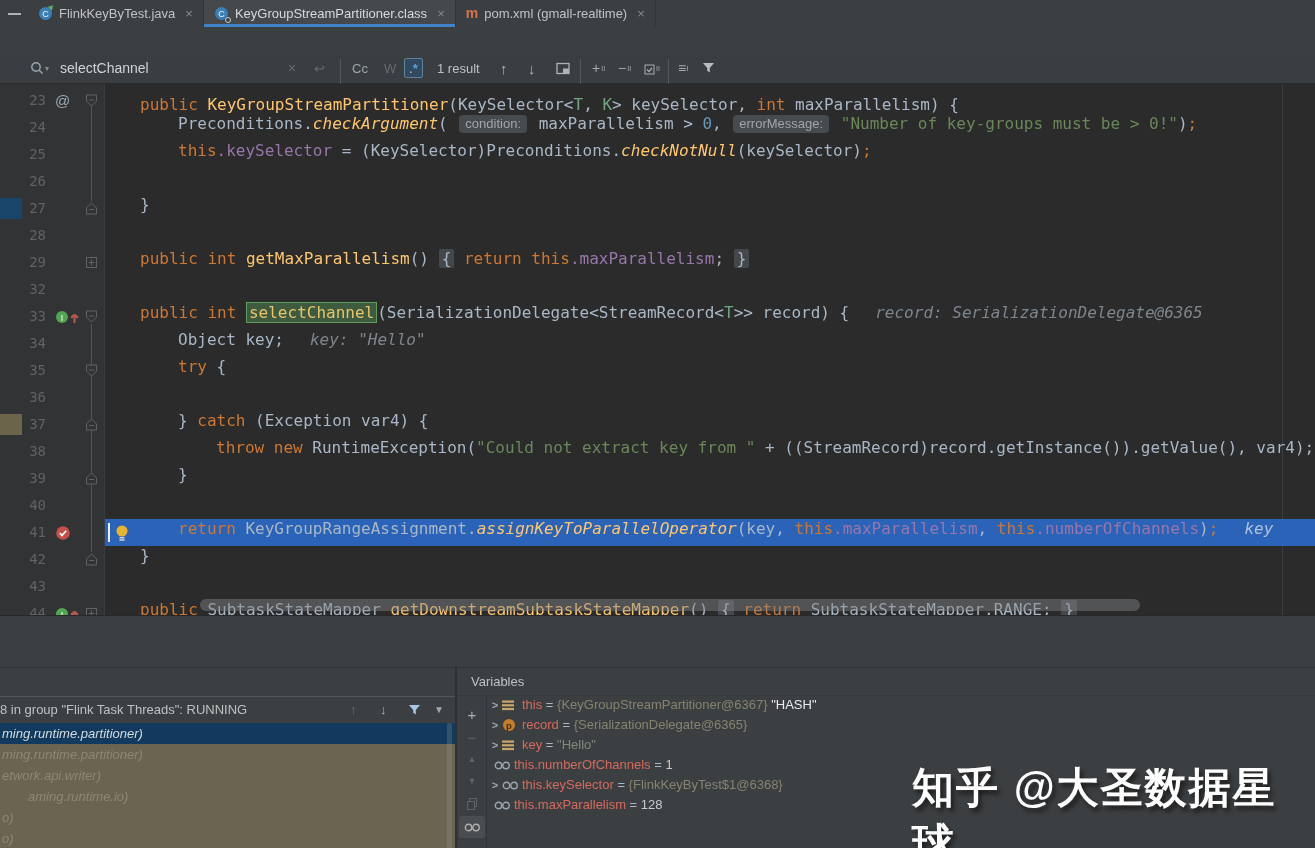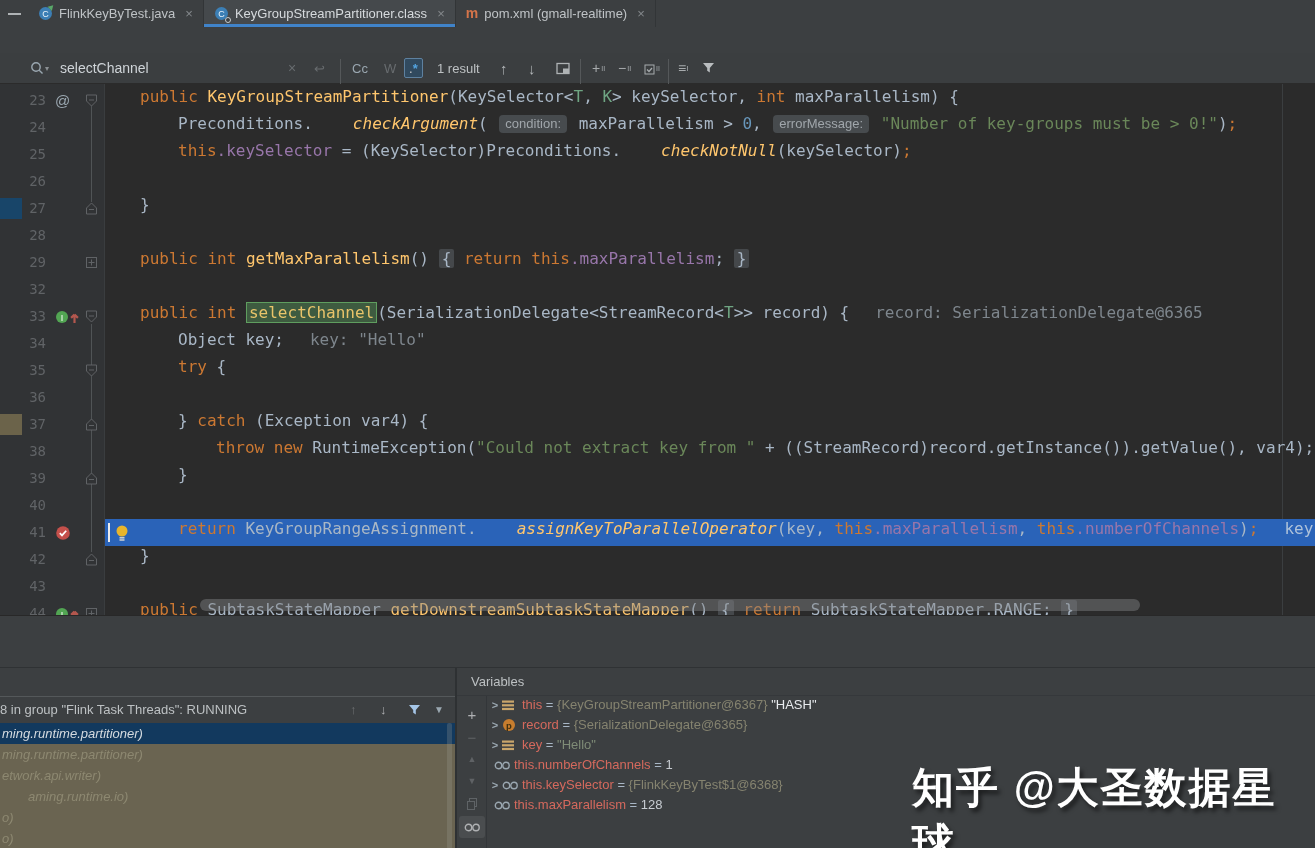--- a/index.html
+++ b/index.html
@@ -54,27 +54,27 @@
   .mark { position:absolute; left:0; top:3px; width:22px; height:21px; }
   .mark.blue { background:#184569; } .mark.tan { background:#6B634A; }
   .ln { position:absolute; left:0; top:0; width:46px; text-align:right; color:#606366;
         font:14px "DejaVu Sans Mono", monospace; line-height:27px; }
   .gic { position:absolute; left:55px; top:0; height:27px; display:flex; align-items:center; }
   .gat { color:#9AA7B0; font-size:15px; }
   .fold { position:absolute; left:85px; top:0; height:27px; display:flex; align-items:center; z-index:2; }
   .code { position:absolute; top:0; line-height:27px; white-space:pre; z-index:3;
           font:16px "DejaVu Sans Mono", monospace; color:#A9B7C6; }
   .sg-k { color:#CC7832; } .sg-t { color:#A9B7C6; } .sg-m { color:#FFC66D; }
-  .sg-mi { color:#FFC66D; font-style:italic;margin-left:40px; } .sg-f { color:#9876AA; }
+  .sg-mi { color:#FFC66D; font-style:italic; } .sg-f { color:#9876AA; }
   .sg-s { color:#6A8759; } .sg-num { color:#6897BB; } .sg-g { color:#6FA583; }
   .sg-box { background:#45484B; border-radius:2px; padding:0 3px; color:#A9B7C6; }
   .sg-hl { color:#E9C46A; background:#3E5B40; border:1px solid #5F9E5F; padding:0 2px; }
   .sg-i { display:inline-block; background:#474B4E; color:#A0A6AB; border-radius:4px; padding:0 6px; margin:0 2px;
           font:13px "Liberation Sans", sans-serif; line-height:18px; vertical-align:1px; }
-  .hint { color:#7E868D; margin-left:26px;margin-top:28px; }
+  .hint { font-style:italic; color:#7E868D; margin-left:26px;margin-top:28px; }
   .exec .hint { color:#AEC2DA; }
   .caret { position:absolute; left:108px; top:4px; width:2px; height:19px; background:#ECECEC; z-index:4; }
   .bulb { position:absolute; left:115px; top:5px; z-index:4; }
 
   
   #gap { position:absolute; left:0; top:615px; width:1315px; height:52px; background:#3c3f41; border-top:1px solid #282828; }
 
   
   #debug { position:absolute; left:0; top:667px; width:1315px; height:181px; background:#3c3f41; border-top:1px solid #2F3234; }
   #vdivider { position:absolute; left:455px; top:0; width:2px; height:181px; background:#2E3133; }
@@ -202,21 +202,21 @@
           <span class="ln">23</span>
           <span class="gic">
             <span class="gat">@</span>
           </span>
           <span class="fold">
             <svg width="13" height="15">
               <path d="M1.5 2h10v6l-5 5-5-5z" fill="#313335" stroke="#606366"></path>
               <line x1="4" y1="7" x2="9" y2="7" stroke="#606366"></line>
             </svg>
           </span>
-          <span class="code" style="left: 140px;"><span class="sg-k">public </span><span class="sg-m">KeyGroupStreamPartitioner</span><span class="sg-t">(KeySelector&lt;</span><span class="sg-g">T</span><span class="sg-t">, </span><span class="sg-g">K</span><span class="sg-t">&gt; keySelector, </span><span class="sg-k">int</span><span class="sg-t"> maxParallelism) {</span></span>
+          <span class="code" style="left: 140px; margin-top: 8px;"><span class="sg-k">public </span><span class="sg-m">KeyGroupStreamPartitioner</span><span class="sg-t">(KeySelector&lt;</span><span class="sg-g">T</span><span class="sg-t">, </span><span class="sg-g">K</span><span class="sg-t">&gt; keySelector, </span><span class="sg-k">int</span><span class="sg-t"> maxParallelism) {</span></span>
         </div>
         <div class="cl" style="top: 30px;">
           <span class="ln">24</span>
           <span class="code" style="left: 178px;"><span class="sg-t">Preconditions.</span><span class="sg-mi">checkArgument</span><span class="sg-t">( </span><span class="sg-i">condition:</span><span class="sg-t"> maxParallelism &gt; </span><span class="sg-num">0</span><span class="sg-t">, </span><span class="sg-i">errorMessage:</span><span class="sg-t"> </span><span class="sg-s">"Number of key-groups must be &gt; 0!"</span><span class="sg-t">)</span><span class="sg-k">;</span></span>
         </div>
         <div class="cl" style="top: 57px;">
           <span class="ln">25</span>
           <span class="code" style="left: 178px;"><span class="sg-k">this</span><span class="sg-f">.keySelector</span><span class="sg-t"> = (KeySelector)Preconditions.</span><span class="sg-mi">checkNotNull</span><span class="sg-t">(keySelector)</span><span class="sg-k">;</span></span>
         </div>
         <div class="cl" style="top: 84px;">

